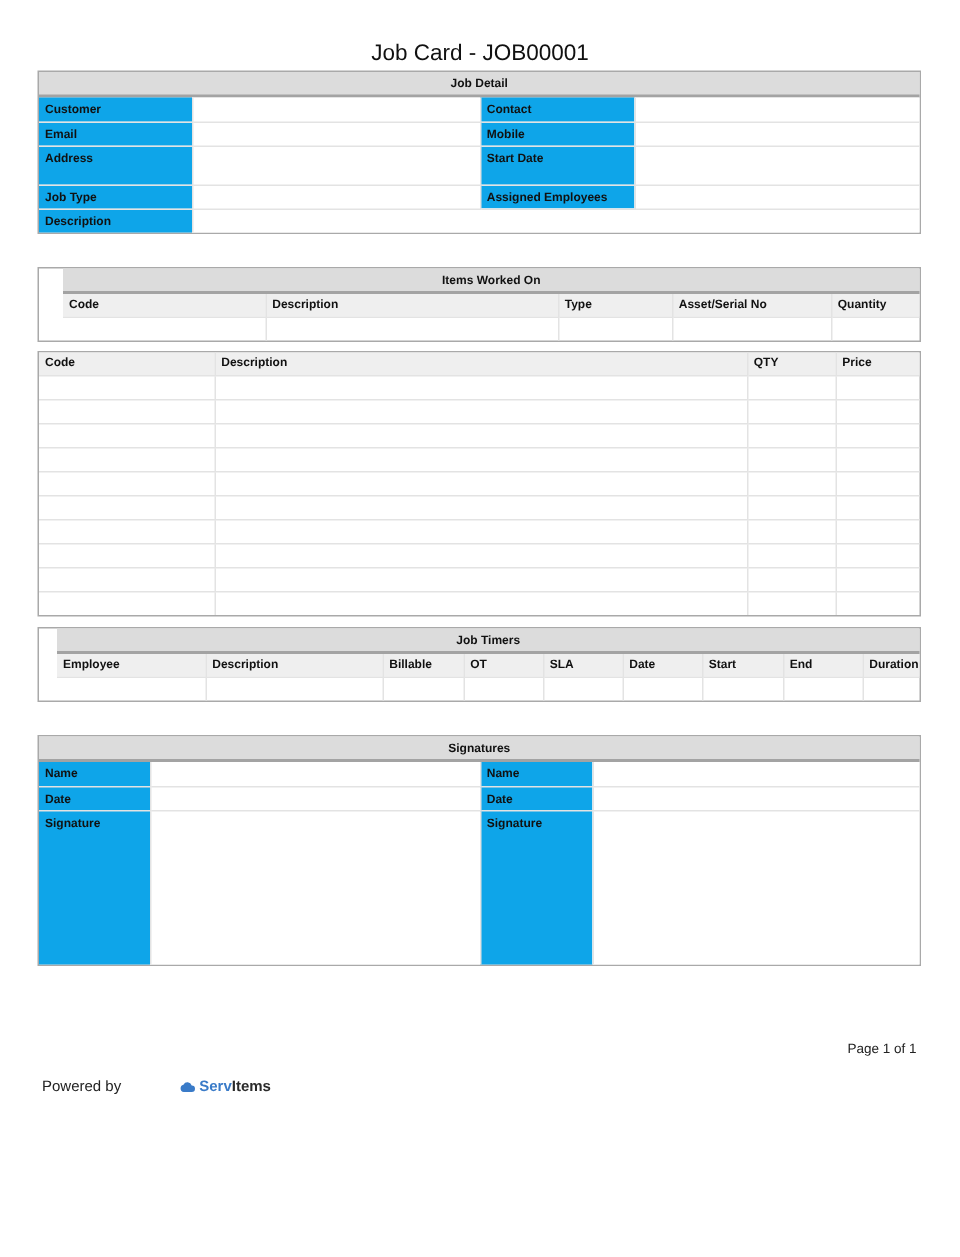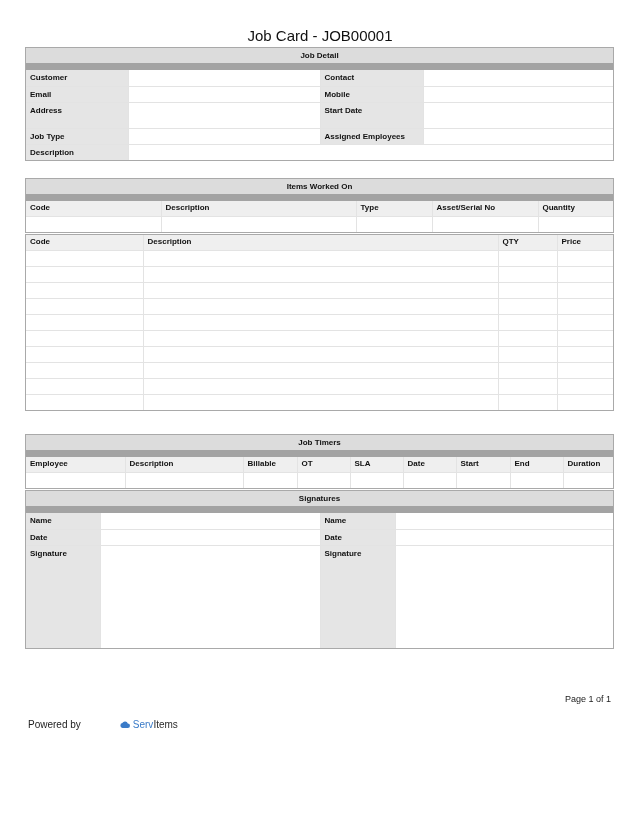--- a/index.html
+++ b/index.html
@@ -1,30 +1,30 @@
 <!DOCTYPE html>
 <html><head>
 <meta charset="utf-8">
 <style>
   html, body { margin:0; padding:0; background:#ffffff; }
   body { width:640px; height:838px; position:relative; font-family:"Liberation Sans", sans-serif; color:#111; overflow:hidden; }
   .title { position:absolute; top:27px; left:0; width:640px; text-align:center; font-size:15px; color:#111; }
   .section { position:absolute; left:25px; width:589px; border:1px solid #a9a9a9; border-bottom-width:1.5px; background:#fff; box-sizing:border-box; }
-  .section-head { height:15px; background:#dcdcdc; border-bottom:7px solid #a3a3a3; font-size:8px; font-weight:bold; text-align:center; line-height:15px; }
+  .section-head { height:15px; background:#dcdcdc; border-bottom:2px solid #a3a3a3; font-size:8px; font-weight:bold; text-align:center; line-height:15px; }
   table { border-collapse:collapse; width:100%; table-layout:fixed; }
   td, th { font-size:8px; font-weight:bold; text-align:left; padding:0 4px; border-bottom:1px solid #e3e3e3; border-right:1px solid #e3e3e3; vertical-align:top; box-sizing:border-box; }
   td:last-child, th:last-child { border-right:none; }
   tr:last-child td { border-bottom:none; }
-  .lbl { background:#e5e5e5; }
+  .lbl { background:#0ea5e9; }
   .val { background:#fff; }
   .hdr-row th { background:#efefef; height:15px; line-height:14px; }
   .r16 td { height:16px; line-height:15px; }
   .r26 td { height:26px; line-height:15px; }
   .footer-left { position:absolute; left:28px; top:719px; font-size:10px; color:#222; display:flex; align-items:center;gap:34px; }
-  .footer-left .brand { display:inline-flex; align-items:center; margin-left:5px; font-weight:normal; }
+  .footer-left .brand { display:inline-flex; align-items:center; margin-left:5px; font-weight:bold; }
   .brand .serv { color:#3a7bc8; }
   .brand .craft { color:#2b2b2b; }
   .cloud-icon { display:inline-block; width:10px; height:7px; margin-right:3px; }
   .footer-right { position:absolute; right:29px; top:694px; font-size:9px; color:#222; }
 </style>
 </head>
 <body>
 
 <div class="title">Job Card - JOB00001</div>
 
@@ -63,21 +63,21 @@
       <td class="val"></td>
     </tr>
     <tr class="r16">
       <td class="lbl">Description</td>
       <td class="val" colspan="3"></td>
     </tr>
   </tbody>
     </table>
 </div>
 
-<div class="section" style="top:178px;">
+<div class="section" style="top:178px;padding-left:16px;">
   <div class="section-head">Items Worked On</div>
   <table>
     <colgroup>
         <col style="width:135px">
         <col style="width:195px">
         <col style="width:76px">
         <col style="width:106px">
         <col>
       </colgroup>
     <tbody>
@@ -171,21 +171,21 @@
     <tr class="r16">
           <td></td>
           <td></td>
           <td></td>
           <td></td>
         </tr>
   </tbody>
     </table>
 </div>
 
-<div class="section" style="top:434px;">
+<div class="section" style="top:418px;padding-left:12px;">
   <div class="section-head">Job Timers</div>
   <table>
     <colgroup>
         <col style="width:99px">
         <col style="width:118px">
         <col style="width:54px">
         <col style="width:53px">
         <col style="width:53px">
         <col style="width:53px">
         <col style="width:54px">

